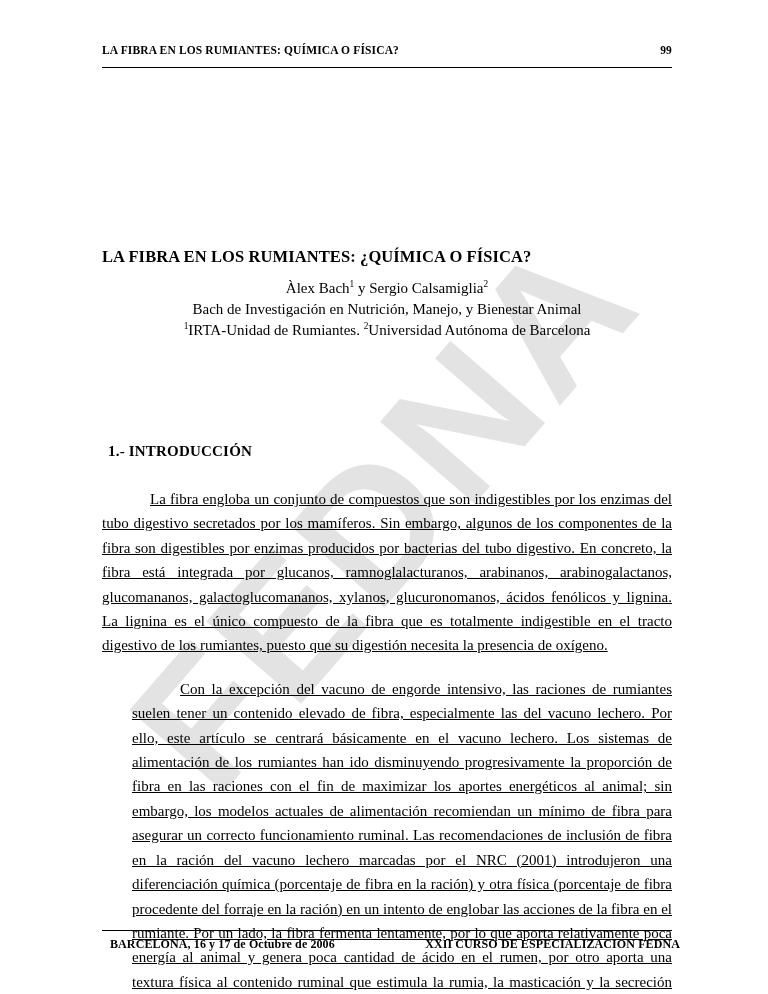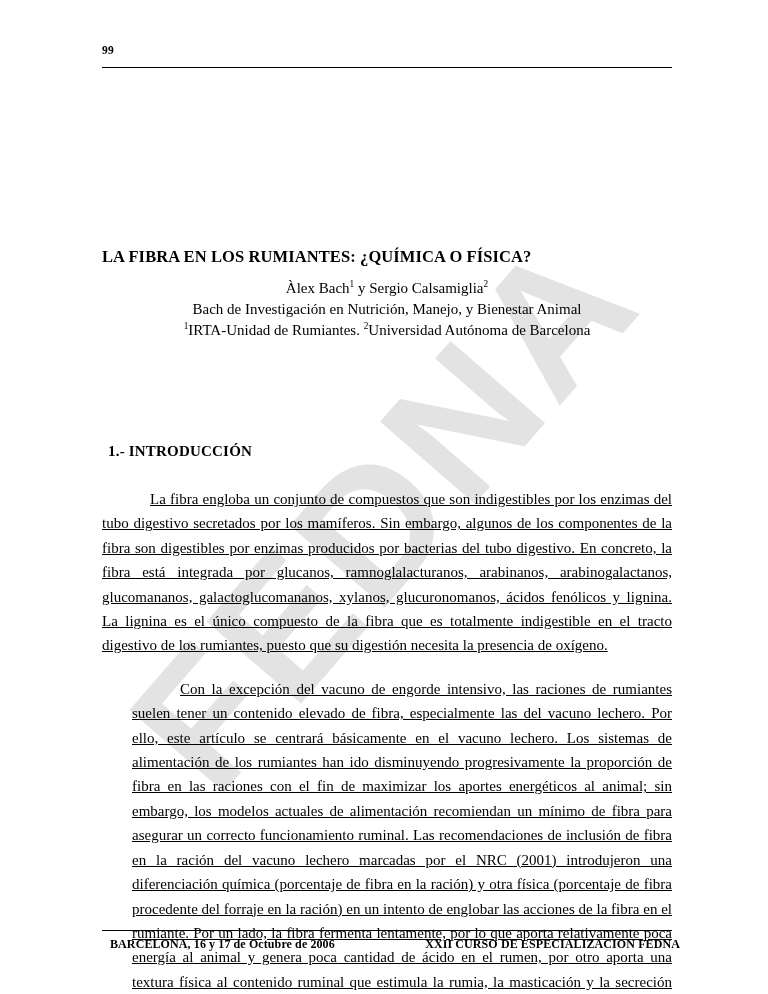--- a/index.html
+++ b/index.html
@@ -159,20 +159,21 @@
 
 <div class="page">
 
   <div class="watermark-layer">
     <div class="watermark-text" style="color: rgb(227, 227, 227);">FEDNA</div>
   </div>
 
   <div class="content-layer">
 
     <div class="running-head">
+      <span class="running-head-title">LA FIBRA EN LOS RUMIANTES: QUÍMICA O FÍSICA?</span>
       <span class="running-head-page">99</span>
     </div>
     <div class="rule rule-top"></div>
 
     <div class="doc-title">LA FIBRA EN LOS RUMIANTES: ¿QUÍMICA O FÍSICA?</div>
 
     <div class="byline">
       <div><span>Àlex Bach</span><sup>1</sup><span> y Sergio Calsamiglia</span><sup>2</sup></div>
       <div>Bach de Investigación en Nutrición, Manejo, y Bienestar Animal</div>
       <div><sup>1</sup><span>IRTA-Unidad de Rumiantes.  </span><sup>2</sup><span>Universidad Autónoma de Barcelona</span></div>

